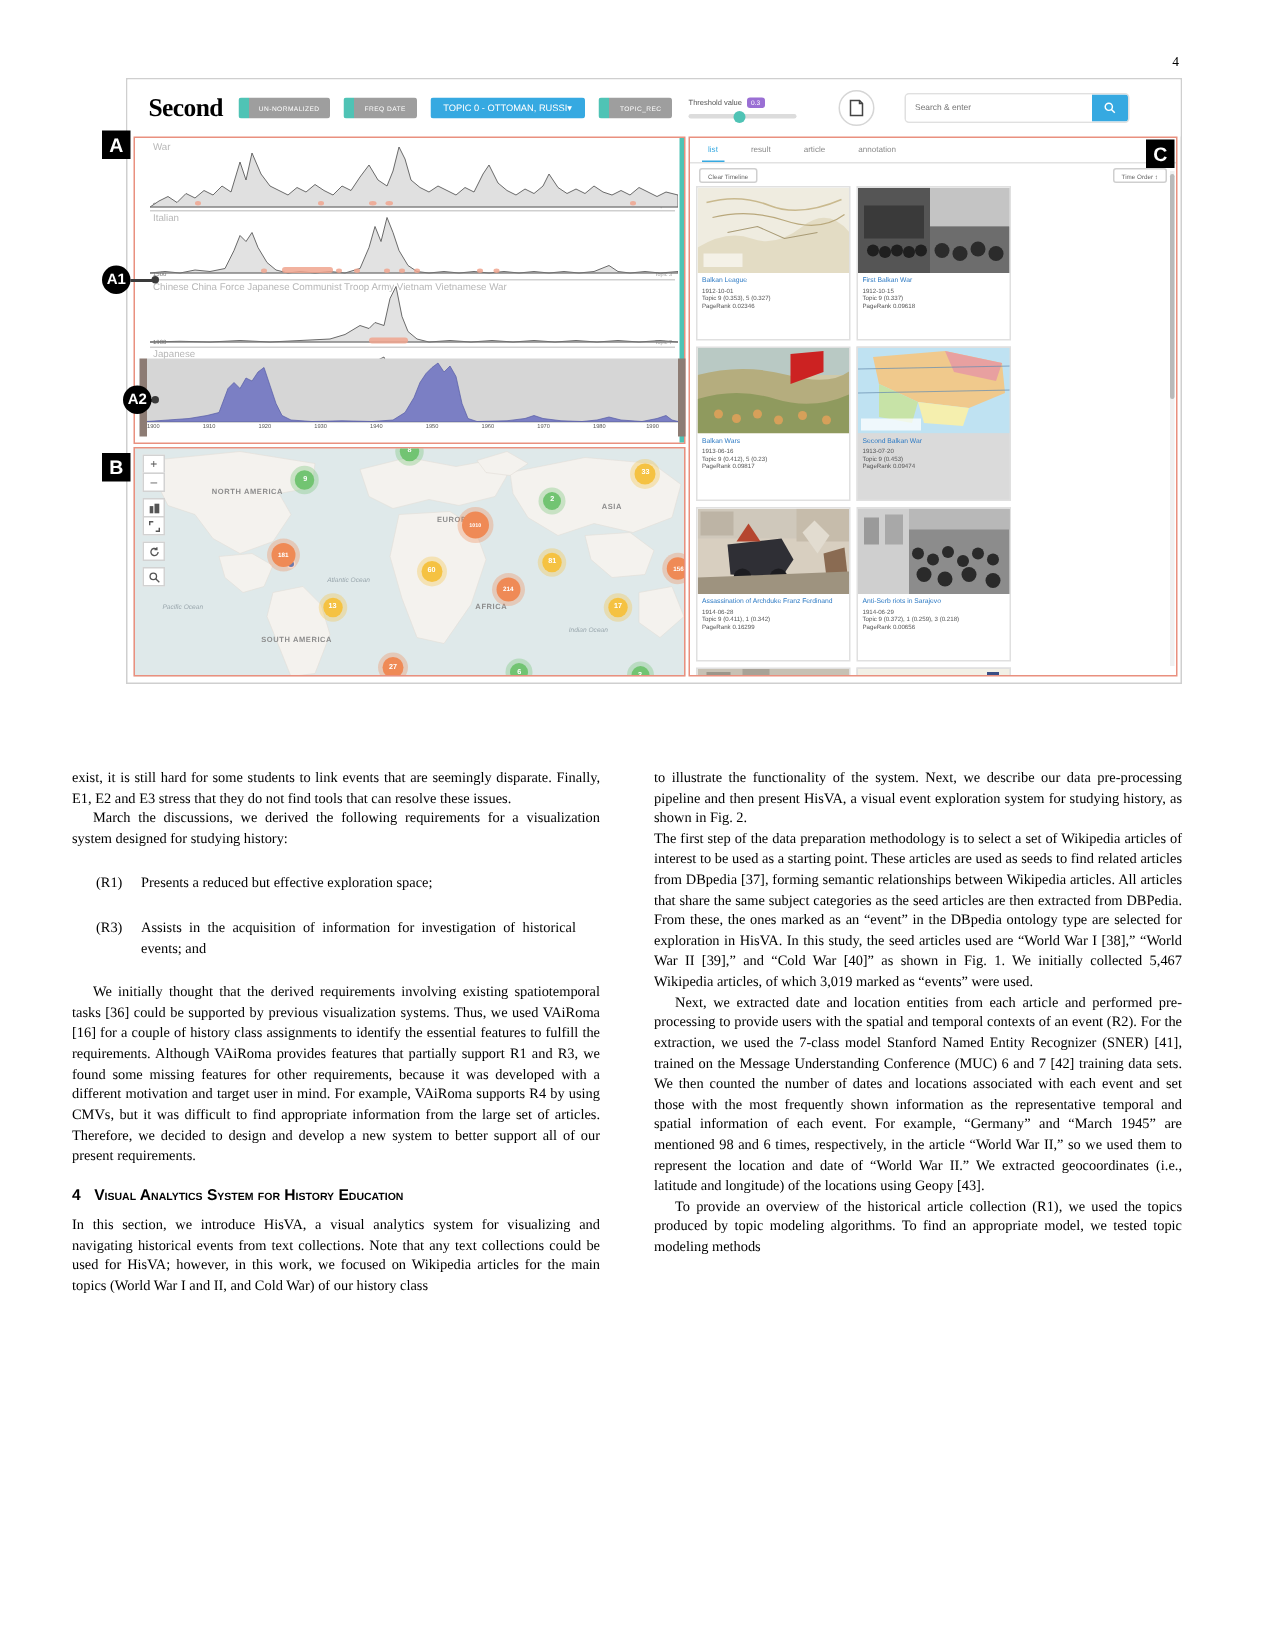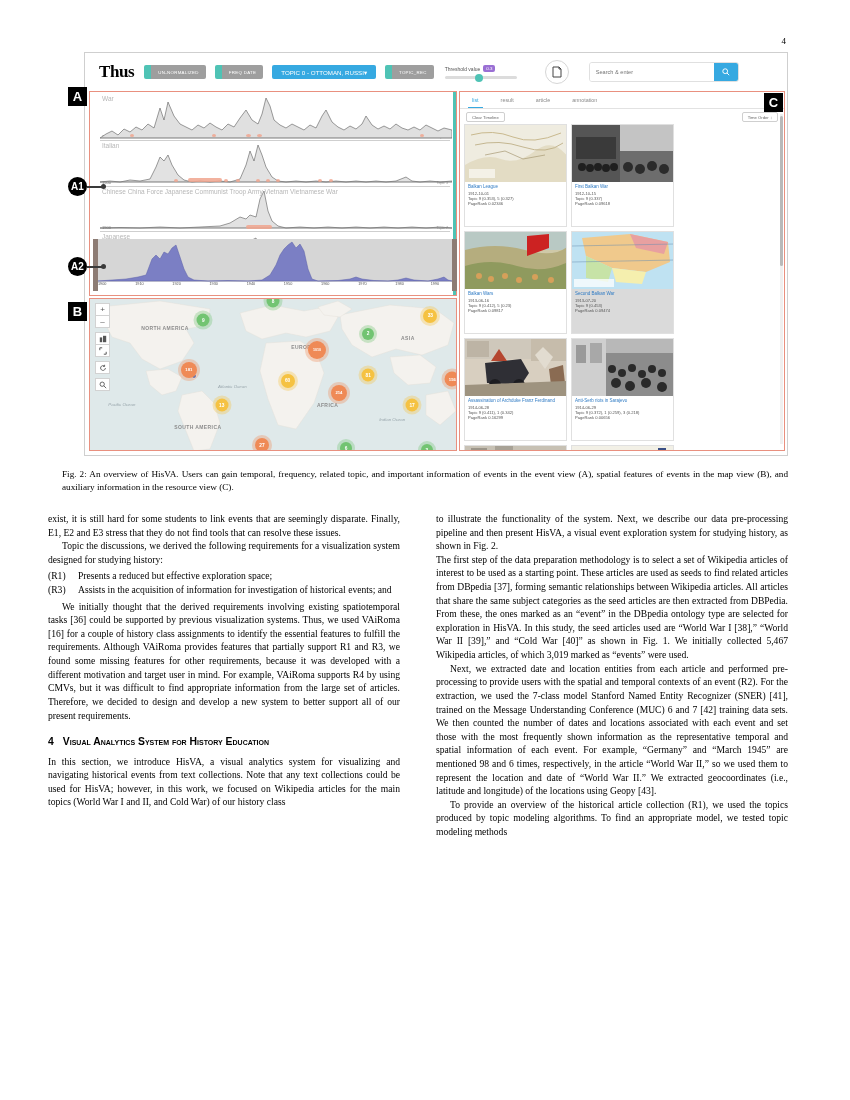--- a/index.html
+++ b/index.html
@@ -104,21 +104,21 @@
 
   
   .caption{position:absolute;left:62px;top:468px;width:726px;
     font-family:"Liberation Serif",serif;font-size:9.2px;line-height:1.45;text-align:justify;}
   .col{position:absolute;top:512px;width:352px;font-family:"Liberation Serif",serif;
     font-size:9.6px;line-height:1.42;text-align:justify;}
   .colL{left:48px;} .colR{left:436px;}
   .col p{margin:0;text-indent:14px;}
   .col p.noind{text-indent:0;}
   .reqs{margin:3px 0 3px 0;}
-  .req{display:flex;text-indent:0;margin:0;}
+  .req{display:flex;text-indent:0;margin:16px;}
   .req .tag{width:30px;flex:none;}
   .req .txt{flex:1;text-align:justify;}
   h2.sec{font-family:"Liberation Sans",sans-serif;font-size:10.4px;font-weight:bold;
     margin:13px 0 6px 0;line-height:1.3;}
   h2.sec .num{margin-right:9px;}
   h3.sub{font-family:"Liberation Sans",sans-serif;font-size:9.6px;font-weight:bold;margin:13px 0 4px 0;}
   h3.sub .num{margin-right:8px;}
   .smallcaps{font-variant:small-caps;}
 </style>
 </head>
@@ -126,21 +126,21 @@
 
 <div class="page">
 
   <div class="page-num">4</div>
 
   <div class="figure">
 
     <div class="fig-frame">
 
       <div class="toolbar">
-        <div class="logo">Thus</div>
+        <div class="logo">Second</div>
 
         <div class="pill grey">
           <div class="cap"></div>
           <div class="lbl">UN-NORMALIZED</div>
         </div>
         <div class="pill grey">
           <div class="cap"></div>
           <div class="lbl">FREQ DATE</div>
         </div>
         <div class="pill blue">
@@ -525,32 +525,31 @@
           </div>
         <div class="scrollbar"></div>
         <div class="scrollthumb"></div>
       </div>
     </div>
 
     <div class="badge sq" style="left:6px;top:35px;">A</div>
     <div class="badge circ" style="left:6px;top:125px;">A1</div>
     <div class="conn" style="left:25px;top:134px;width:16px;"></div>
     <div class="dot" style="left:39px;top:131.5px;"></div>
-    <div class="badge circ" style="left:6px;top:205px;">A2</div>
+    <div class="badge circ" style="left:20px;top:205px;">A2</div>
     <div class="conn" style="left:25px;top:214px;width:16px;"></div>
     <div class="dot" style="left:39px;top:211.5px;"></div>
     <div class="badge sq" style="left:6px;top:250px;">B</div>
     <div class="badge sq" style="left:702px;top:41px;">C</div>
   </div>
 
-  <div class="caption">Fig. 2: An overview of HisVA. Users can gain temporal, frequency, related topic, and important information of events in the event view (A), spatial features of events in the map view (B), and auxiliary information in the resource view (C).</div>
 
   <div class="col colL">
     <p class="noind">exist, it is still hard for some students to link events that are seemingly disparate. Finally, E1, E2 and E3 stress that they do not find tools that can resolve these issues.</p>
-    <p>Topic the discussions, we derived the following requirements for a visualization system designed for studying history:</p>
+    <p>March the discussions, we derived the following requirements for a visualization system designed for studying history:</p>
     <div class="reqs">
       <div class="req">
         <span class="tag">(R1)</span>
         <span class="txt">Presents a reduced but effective exploration space;</span>
       </div>
       <div class="req">
         <span class="tag">(R3)</span>
         <span class="txt">Assists in the acquisition of information for investigation of historical events; and</span>
       </div>
     </div>

